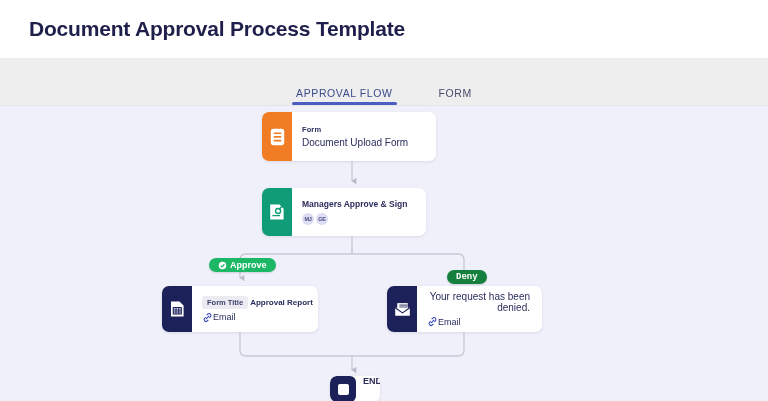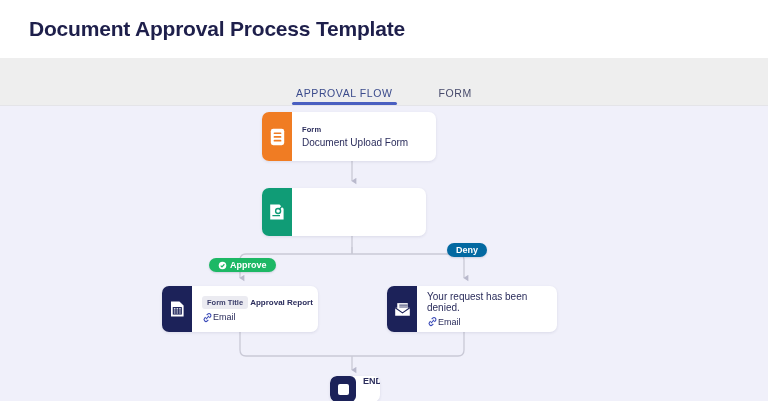--- a/index.html
+++ b/index.html
@@ -96,21 +96,21 @@
 
   
   #node-sign { left: 262px; top: 82px; width: 164px; height: 48px; }
   #node-sign .node-icon { background: #109c76; }
 
   
   #node-report { left: 162px; top: 180px; width: 156px; height: 46px; }
   #node-report .node-icon { background: #1c2259; }
 
   
-  #node-denied { left: 387px; top: 180px; width: 170px; height: 46px; }
+  #node-denied { left: 387px; top: 180px; width: 155px; height: 46px; text-align: right; }
   #node-denied .node-icon { background: #1c2259; }
 
   
   #node-end {
     left: 330px; top: 270px; width: 50px; height: 26px;
     align-items: flex-start;
   }
   #node-end .end-icon {
     width: 26px; height: 26px; flex: 0 0 26px;
     background: #1c2259; border-radius: 6px;
@@ -153,21 +153,21 @@
   .pill {
     position: absolute;
     display: flex; align-items: flex-end; gap: 3px;
     border-radius: 10px;
     padding: 2px 9px;
     font-size: 9px; font-weight: bold; color: #ffffff;
     box-shadow: 0 1px 2px rgba(30,31,75,0.15);
     cursor: pointer;
   }
   #pill-approve { left: 209px; top: 152px; background: #1db865; }
-  #pill-deny    { left: 447px; top: 137px; background: #0369a1; }
+  #pill-deny    { left: 447px; top: 164px; background: #15803d; font-family: Liberation Mono, monospace; }
 
   svg { display: block; }
 </style>
 </head>
 <body>
 
 <div class="page">
 
   <div class="header">
     <div class="page-title">Document Approval Process Template</div>
@@ -220,20 +220,27 @@
     </div>
 
     <div class="node" id="node-sign">
       <div class="node-icon">
         <svg width="16" height="18" viewBox="0 0 16 18">
           <path d="M1.2,1.6 h9.3 l4.1,4.1 v10.7 h-13.4 z" fill="#ffffff"></path>
           <path d="M9.9,6.4 l3.6,-3.6" stroke="#109c76" stroke-width="1.4" fill="none"></path>
           <circle cx="9.1" cy="8.0" r="2.5" fill="none" stroke="#109c76" stroke-width="1.4"></circle>
           <path d="M3.4,12.6 h7.6" stroke="#109c76" stroke-width="1.4"></path>
         </svg>
+      </div>
+      <div class="node-body">
+        <div class="title bold">Managers Approve &amp; Sign</div>
+        <div class="avatars">
+          <div class="avatar">MJ</div>
+          <div class="avatar">GE</div>
+        </div>
       </div>
     </div>
 
     <div class="pill" id="pill-approve">
       <span>
         <svg width="9" height="9" viewBox="0 0 10 10">
           <circle cx="5" cy="5" r="4.2" fill="#ffffff"></circle>
           <path d="M3,5.2 L4.4,6.6 L7.1,3.6" stroke="#1db865" stroke-width="1.3" fill="none"></path>
         </svg>
       </span>

